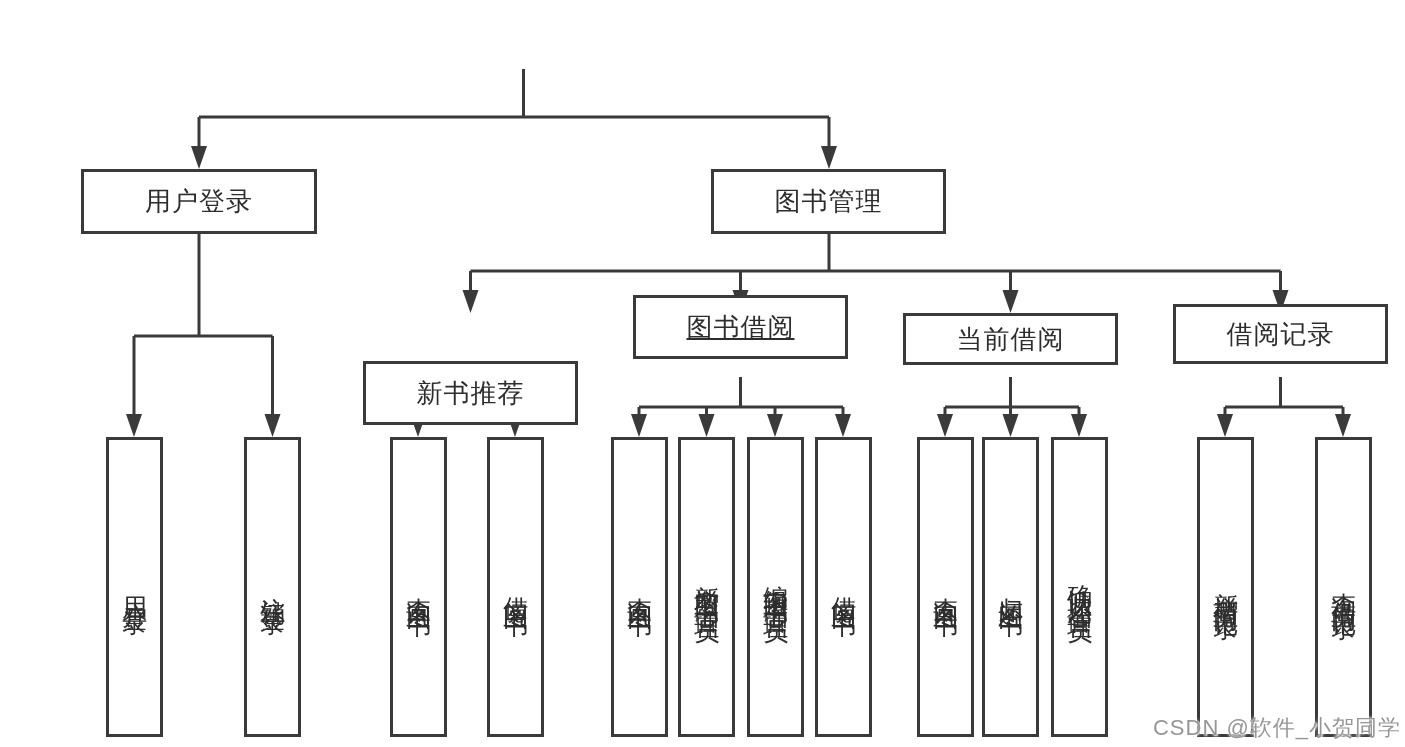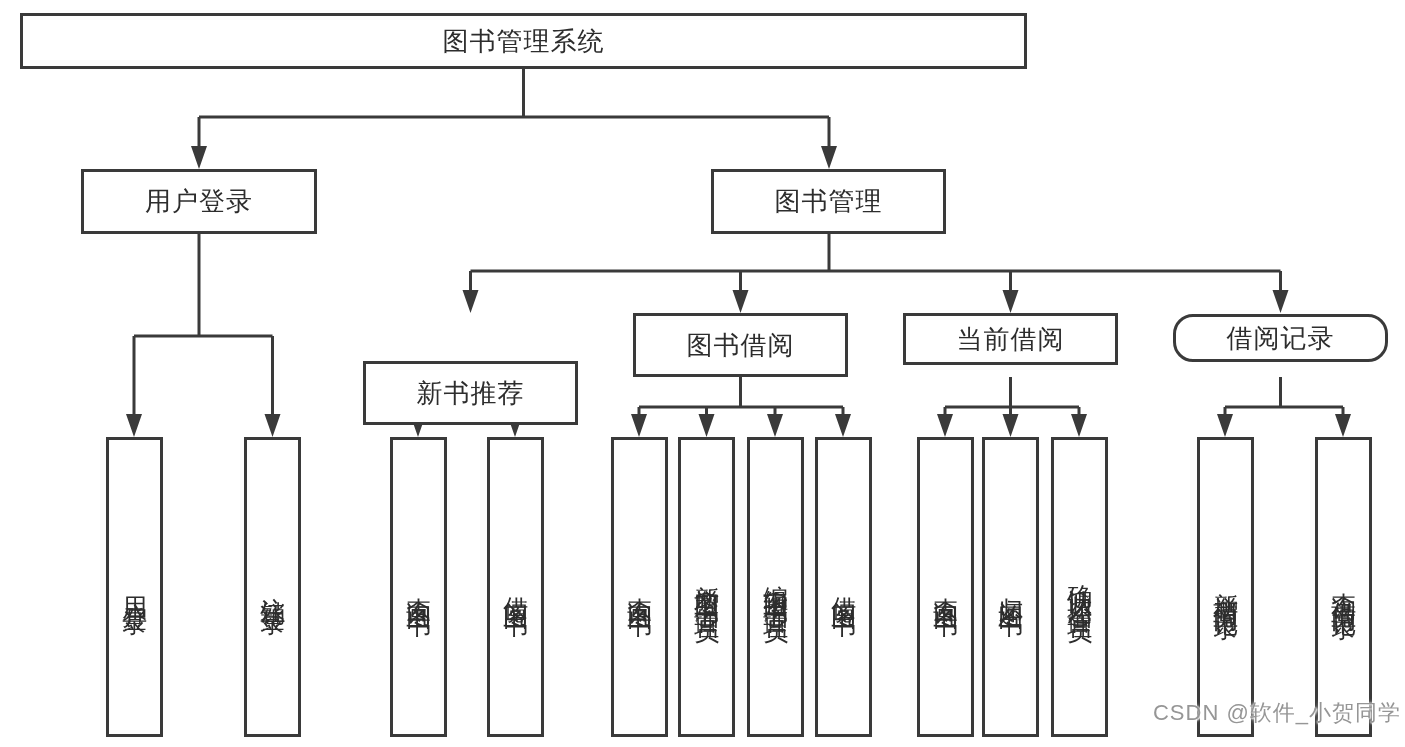--- a/index.html
+++ b/index.html
@@ -38,21 +38,21 @@
     writing-mode: vertical-rl;
     text-orientation: mixed;
     font-size: 25px;
     letter-spacing: 5px;
     line-height: 1.1;
     color: #2d2d2d;
     white-space: nowrap;
   }
   .watermark {
     position: absolute;
-    right: 4px; bottom: 19px;
+    right: 4px; bottom: 4px;
     font-size: 22px;
     letter-spacing: 1px;
     color: #969696;
     text-shadow: 0 0 2px #ffffff, 0 0 4px #ffffff, 1px 1px 2px #ffffff;
     white-space: nowrap;
     margin-top: 32px;
   }
 </style>
 </head>
 <body>
@@ -71,41 +71,38 @@
 
     <path d="M199 169 l-8 -23 h16 Z  M829 169 l-8 -23 h16 Z
              M470.5 313 l-8 -23 h16 Z M740.5 313 l-8 -23 h16 Z M1010.5 313 l-8 -23 h16 Z M1280.5 313 l-8 -23 h16 Z
              M134 437 l-8 -23 h16 Z M272.5 437 l-8 -23 h16 Z
              M418 437 l-8 -23 h16 Z M515 437 l-8 -23 h16 Z
              M639 437 l-8 -23 h16 Z M706.5 437 l-8 -23 h16 Z M775 437 l-8 -23 h16 Z M843 437 l-8 -23 h16 Z
              M945 437 l-8 -23 h16 Z M1010.5 437 l-8 -23 h16 Z M1079 437 l-8 -23 h16 Z
              M1225 437 l-8 -23 h16 Z M1343 437 l-8 -23 h16 Z" fill="#3a3a3a" stroke="none"></path>
   </svg>
 
-  <div class="node" style="left:20px; top:13px; width:1007px; height:56px;">
-    <span class="hlabel">图书管理系统</span>
-  </div>
 
   <div class="node" style="left:81px; top:169px; width:236px; height:65px;">
     <span class="hlabel">用户登录</span>
   </div>
   <div class="node" style="left:711px; top:169px; width:235px; height:65px;">
     <span class="hlabel">图书管理</span>
   </div>
 
   <div class="node" style="left:363px; top:313px; width:215px; height:64px;margin-top:48px;">
     <span class="hlabel">新书推荐</span>
   </div>
-  <div class="node" style="left:633px; top:313px; width:215px; height:64px;">
+  <div class="node" style="left:633px; top:295px; width:215px; height:64px;text-decoration:underline;">
     <span class="hlabel">图书借阅</span>
   </div>
   <div class="node" style="left:903px; top:313px; width:215px; height:52px;">
     <span class="hlabel">当前借阅</span>
   </div>
-  <div class="node" style="left:1173px; top:314px; width:215px; height:48px;border-radius:20px;">
+  <div class="node" style="left:1173px; top:304px; width:215px; height:60px;">
     <span class="hlabel">借阅记录</span>
   </div>
 
   <div class="node leaf" style="left:106px; top:437px; width:57px; height:300px;">
     <span class="vlabel">用户登录</span>
   </div>
   <div class="node leaf" style="left:244px; top:437px; width:57px; height:300px;">
     <span class="vlabel">注销登录</span>
   </div>
 

